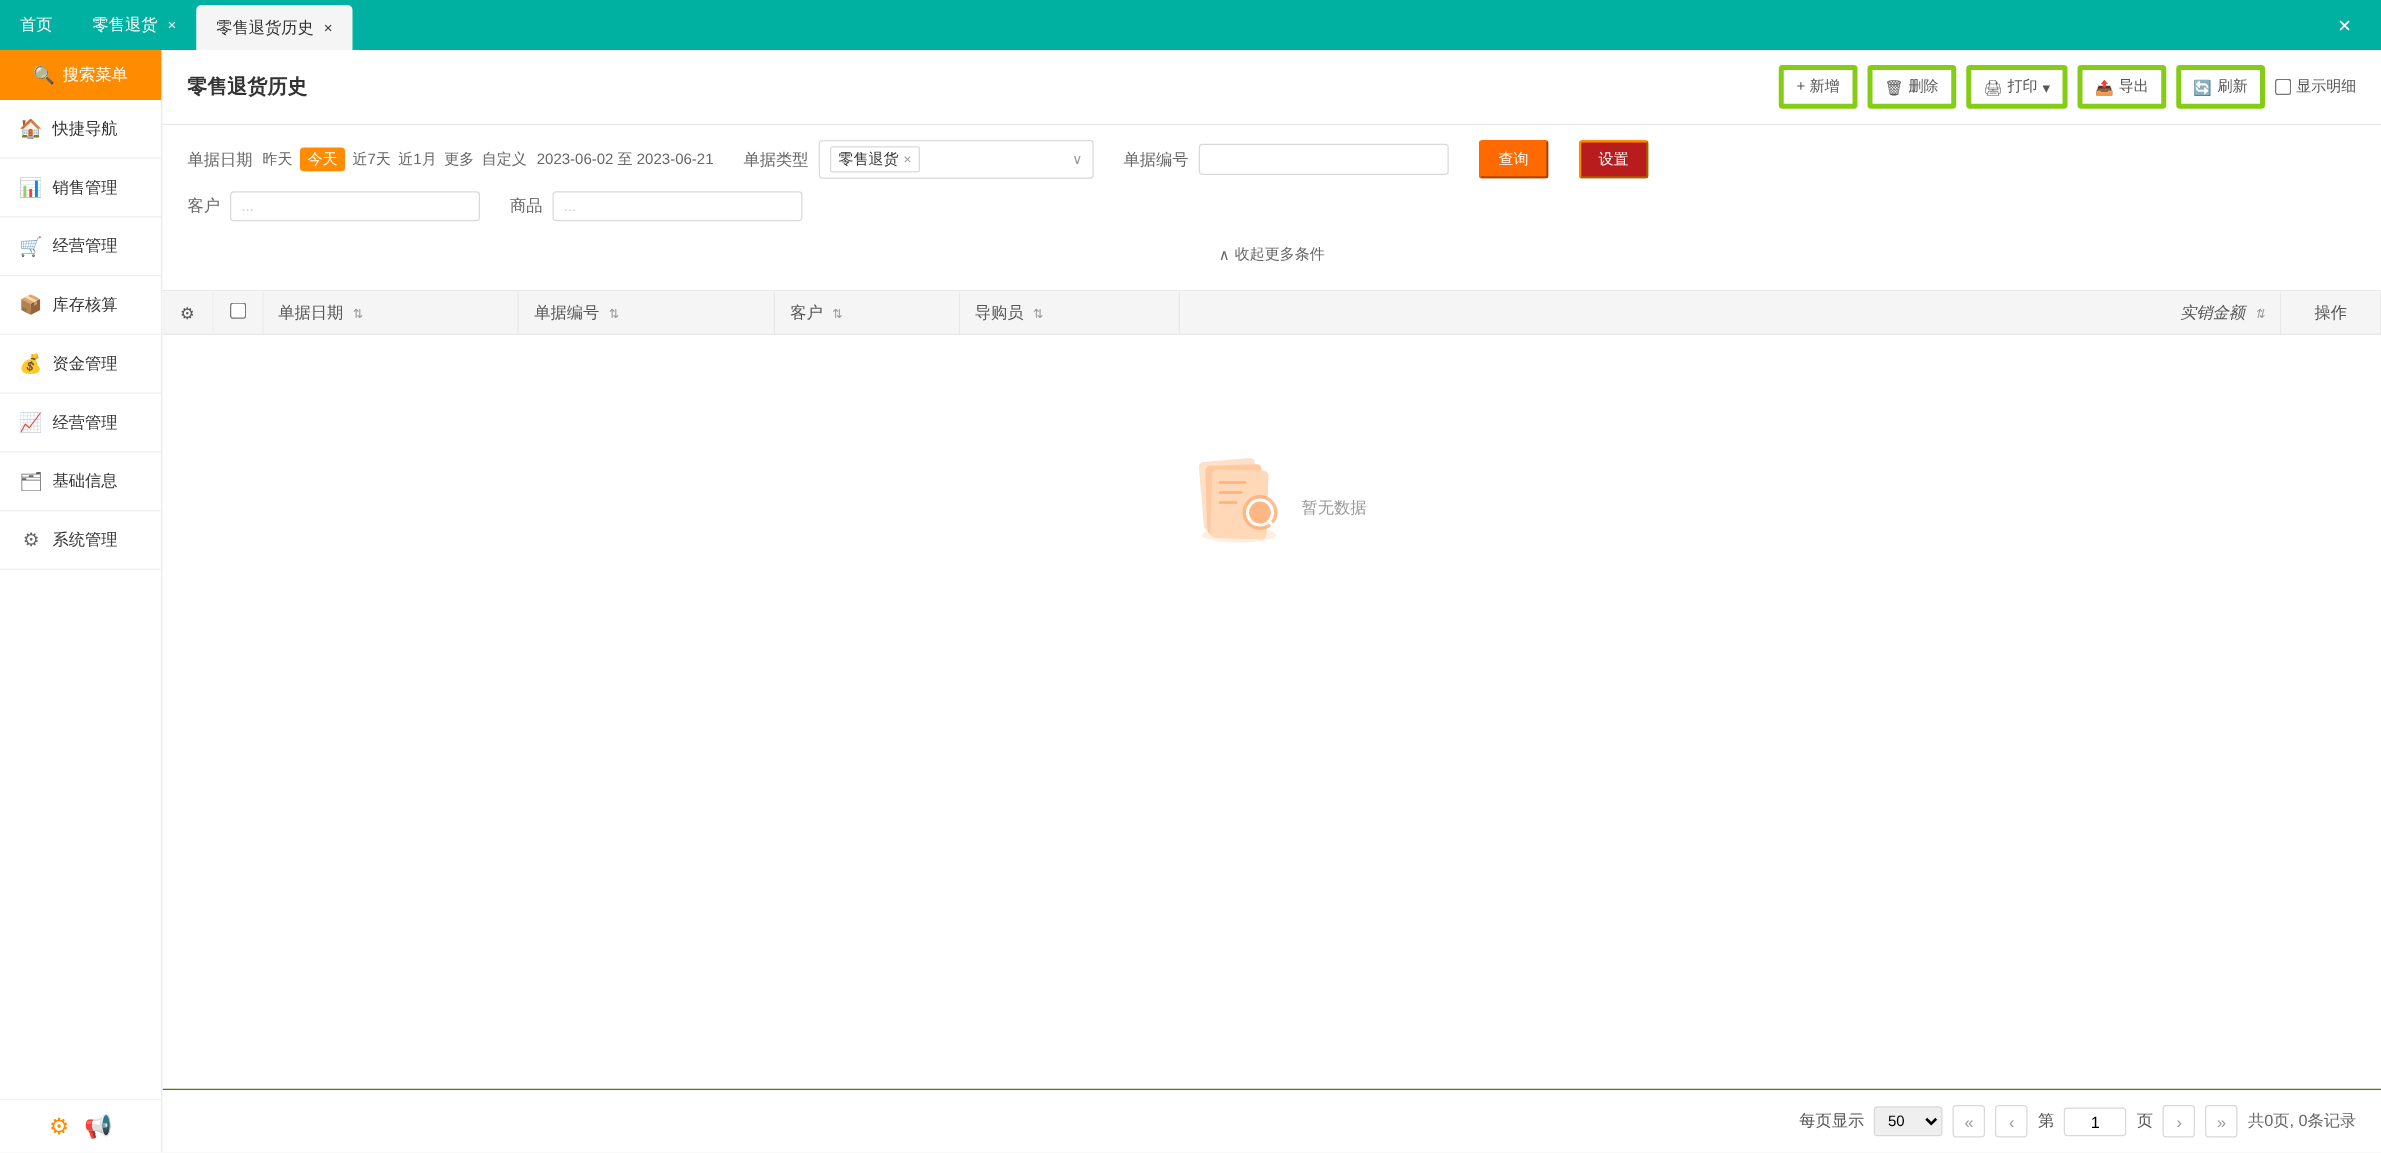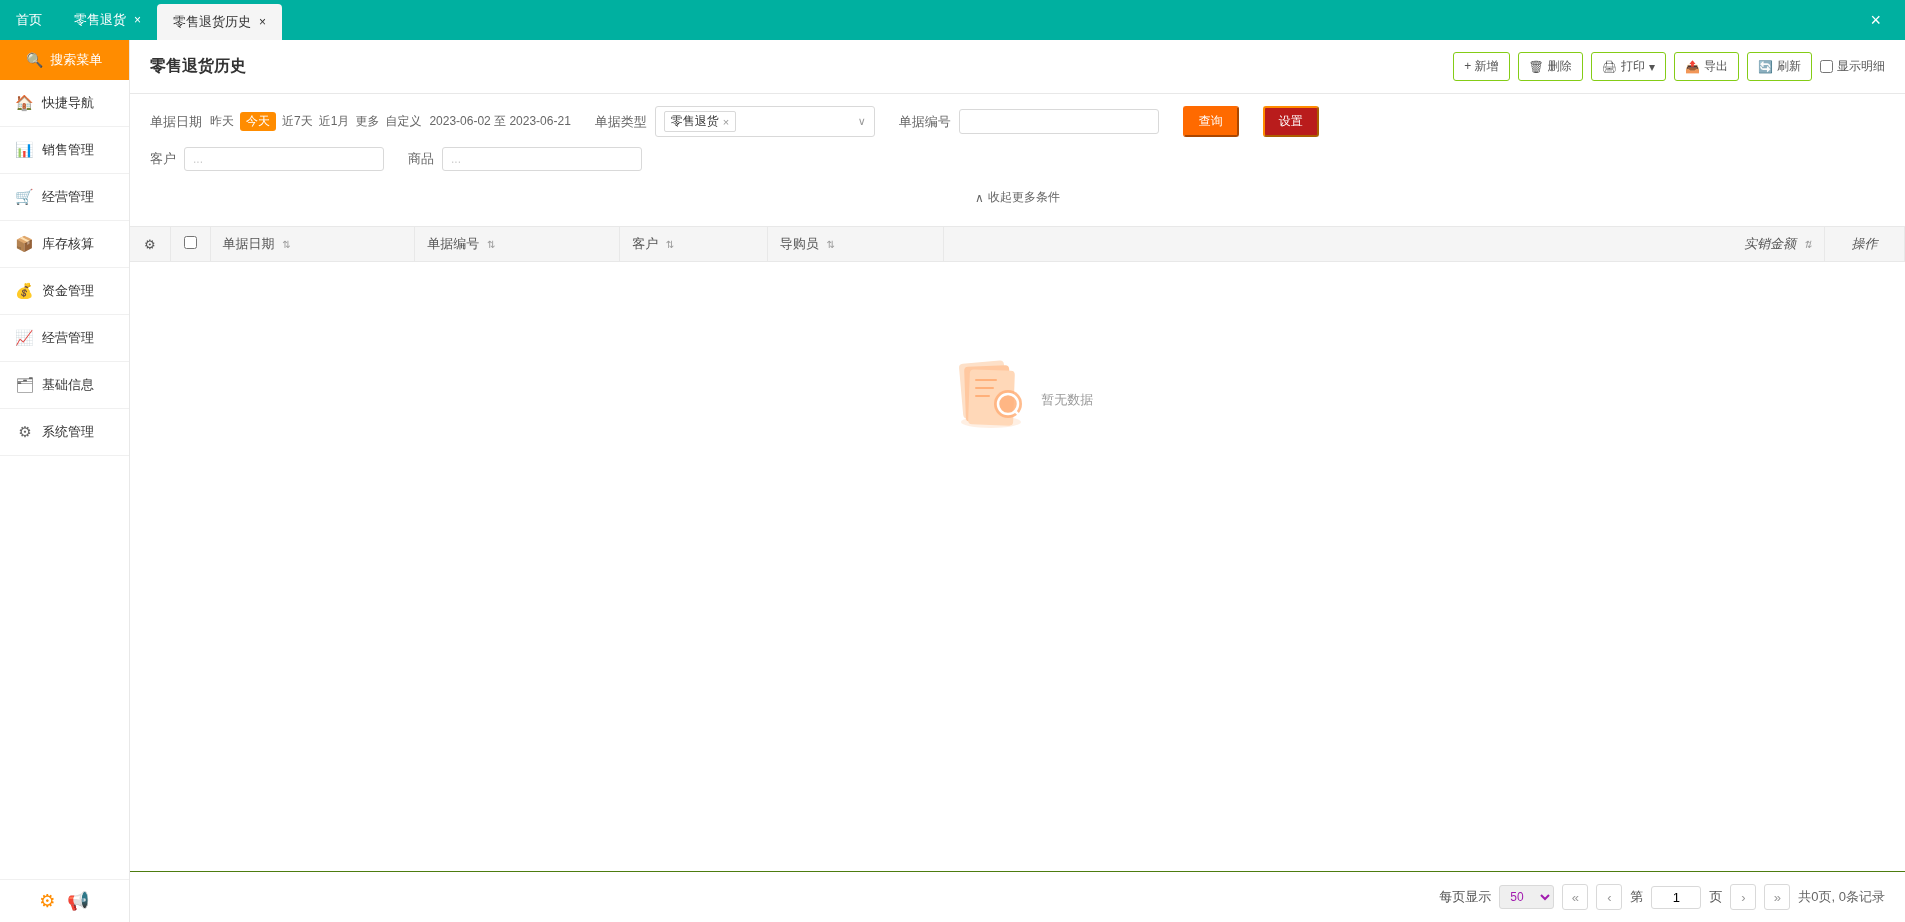--- a/index.html
+++ b/index.html
@@ -25,21 +25,21 @@
     .sidebar-bottom { margin-top: auto; padding: 10px; display: flex; gap: 12px; justify-content: center; align-items: center; border-top: 1px solid #f0f0f0; }
     .sidebar-bottom-icon { font-size: 18px; color: #ff8c00; cursor: pointer; }
 
     
     .content { flex: 1; display: flex; flex-direction: column; overflow: hidden; background: #f5f5f5; }
 
     
     .page-header { background: #fff; padding: 12px 20px; display: flex; align-items: center; justify-content: space-between; border-bottom: 1px solid #e8e8e8; flex-shrink: 0; }
     .page-title { font-size: 16px; font-weight: bold; color: #333; }
     .header-actions { display: flex; align-items: center; gap: 8px; }
-    .action-btn { display: flex; align-items: center; gap: 4px; padding: 5px 10px; border: 1px solid #84cc16; background: #fff; border-radius: 3px; cursor: pointer; font-size: 12px; color: #555; }
+    .action-btn { display: flex; align-items: center; gap: 4px; padding: 5px 10px; border: 4px solid #84cc16; background: #fff; border-radius: 3px; cursor: pointer; font-size: 12px; color: #555; }
     .action-btn-primary { background: #ff6a00; color: #fff; border-color: #ff6a00; border-radius: 3px; padding: 5px 14px; cursor: pointer; font-size: 12px; }
     .action-btn-setting { background: #b91c1c; color: #fff; border-color: #ff8c00; border-radius: 3px; padding: 5px 14px; cursor: pointer; font-size: 12px; }
     .checkbox-label { display: flex; align-items: center; gap: 4px; font-size: 12px; color: #555; }
 
     
     .filter-area { background: #fff; padding: 12px 20px; border-bottom: 1px solid #e8e8e8; flex-shrink: 0; }
     .filter-row { display: flex; align-items: center; gap: 24px; margin-bottom: 10px; flex-wrap: wrap; }
     .filter-item { display: flex; align-items: center; gap: 8px; }
     .filter-label { color: #666; font-size: 13px; white-space: nowrap; }
     .date-shortcuts { display: flex; align-items: center; gap: 6px; }
@@ -57,31 +57,31 @@
     .ellipsis { color: #ccc; font-size: 12px; }
 
     
     .table-container { flex: 1; overflow: auto; background: #fff; margin: 0; }
     table { width: 100%; border-collapse: collapse; }
     thead tr { background: #f5f5f5; border-bottom: 1px solid #e8e8e8; }
     thead th { padding: 8px 12px; text-align: left; font-size: 13px; color: #555; font-weight: normal; white-space: nowrap; border-right: 1px solid #e8e8e8; position: relative; }
     thead th .sort-icon { font-size: 10px; color: #999; margin-left: 4px; }
     .th-checkbox { width: 40px; text-align: center; }
     .th-settings { width: 40px; text-align: center; }
-    .th-actions { width: 80px; text-align: center; font-style: italic; }
+    .th-actions { width: 80px; text-align: center; }
     .th-amount { text-align: right; font-style: italic; }
 
     
     .empty-state { display: flex; flex-direction: row; align-items: center; justify-content: center; padding: 80px 0; }
     .empty-icon { width: 100px; height: 100px; margin-bottom: 16px; }
     .empty-text { color: #999; font-size: 13px; }
 
     
     .pagination { display: flex; align-items: center; justify-content: flex-end; padding: 12px 20px; background: #fff; border-top: 1px solid #4d7c0f; flex-shrink: 0; gap: 8px; font-size: 13px; color: #555; }
-    .page-size-select { border: 1px solid #d9d9d9; border-radius: 3px; padding: 3px 6px; font-size: 12px; color: #a21caf; cursor: pointer; }
+    .page-size-select { border: 1px solid #d9d9d9; border-radius: 3px; padding: 3px 6px; font-size: 12px; color: #000000; cursor: pointer; }
     .page-nav-btn { width: 26px; height: 26px; display: flex; align-items: center; justify-content: center; border: 1px solid #d9d9d9; border-radius: 3px; cursor: pointer; color: #999; font-size: 13px; background: #fff; }
     .page-input { width: 50px; border: 1px solid #d9d9d9; border-radius: 3px; padding: 3px 6px; text-align: center; font-size: 13px; }
     .page-info { color: #666; font-size: 13px; }
   </style>
 </head>
 <body>
 
 <div class="top-bar">
   <div class="tab-item">
     <span>首页</span>

